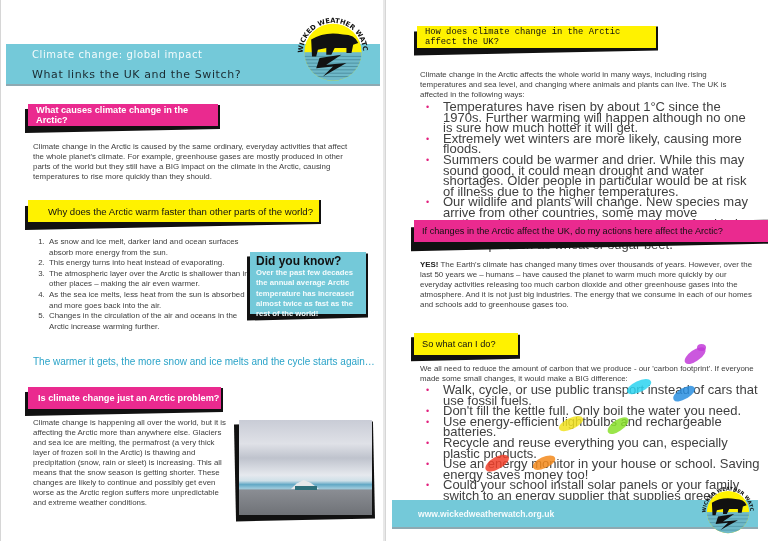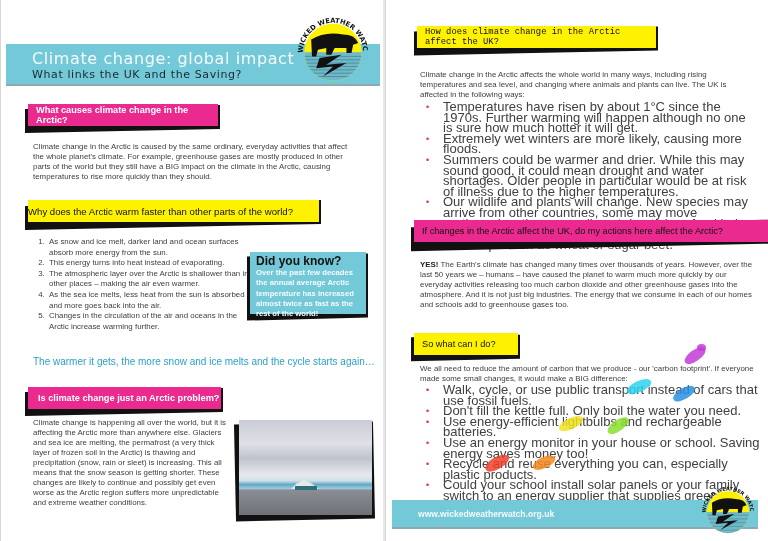--- a/index.html
+++ b/index.html
@@ -9,21 +9,21 @@
     .page { position: absolute; top: 0; height: 541px; background: #fff; }
     .page-left { left: 0; width: 383px; border-left: 1px solid #d6d6d6; }
     .page-right { left: 385px; width: 383px; border-left: 1px solid #d6d6d6; }
     .divider { position: absolute; left: 383px; top: 0; width: 2px; height: 541px; background: #e8e8e8; }
 
     
     .title-banner {
       position: absolute; left: 6px; top: 44px; width: 374px; height: 42px;
       background: #74c9d9; border-bottom: 2px solid #8ea9b2;
     }
-    .title-main { position: absolute; left: 26px; top: 5px; font-size: 16px; color: #f4fbfc; letter-spacing: 0.6px; font-family: "DejaVu Sans", sans-serif; }
+    .title-main { position: absolute; left: 26px; top: 5px; font-size: 10px; color: #f4fbfc; letter-spacing: 0.6px; font-family: "DejaVu Sans", sans-serif; }
     .title-sub  { position: absolute; left: 26px; top: 24px; font-size: 11px; color: #1a2a30; letter-spacing: 0.6px; font-family: "DejaVu Sans", sans-serif; }
 
     
     .logo { position: absolute; width: 84px; height: 84px; }
     .logo-top { left: 291px; top: 6px; }
     .logo-bottom { left: 697px; top: 478px; width: 62px; height: 62px; }
 
     
     .heading { position: absolute; height: 22px; }
     .heading .shadow { position: absolute; left: -3px; top: 3px; right: -2px; bottom: -5px; background: #111; transform: skewY(-1.2deg); }
@@ -68,21 +68,21 @@
   </style>
 </head>
 <body>
 
 <div class="page page-left"></div>
 <div class="divider"></div>
 <div class="page page-right"></div>
 
 <div class="title-banner">
   <div class="title-main">Climate change: global impact</div>
-  <div class="title-sub">What links the UK and the Saving?</div>
+  <div class="title-sub">What links the UK and the Switch?</div>
 </div>
 
 <svg class="logo logo-top" viewBox="0 0 100 100">
   <defs>
       <clipPath id="lc1">
         <circle cx="50" cy="55" r="34"></circle>
       </clipPath>
     </defs>
   <circle cx="50" cy="55" r="34" fill="#fff200"></circle>
   <g clip-path="url(#lc1)">
@@ -106,21 +106,21 @@
 </svg>
 
 <div class="heading h-pink" style="left:28px;top:104px;width:190px;">
   <div class="shadow"></div>
   <div class="face">What causes climate change in the Arctic?</div>
 </div>
 <p class="body-text" style="left:33px;top:142px;width:322px;">Climate change in the Arctic is caused by the same ordinary, everyday activities that affect the whole planet's climate. For example, greenhouse gases are mostly produced in other parts of the world but they still have a BIG impact on the climate in the Arctic, causing temperatures to rise more quickly than they should.</p>
 
 <div class="heading h-yellow" style="left:28px;top:200px;width:291px;">
   <div class="shadow"></div>
-  <div class="face" style="font-size:9.6px;font-weight:normal;padding-left:0;">Why does the Arctic warm faster than other parts of the world?</div>
+  <div class="face" style="font-size:9.6px;font-weight:normal;padding-left:20px;">Why does the Arctic warm faster than other parts of the world?</div>
 </div>
 <ol class="numlist" style="left:27px;top:237px;width:222px;">
   <li>As snow and ice melt, darker land and ocean surfaces absorb more energy from the sun.</li>
   <li>This energy turns into heat instead of evaporating.</li>
   <li>The atmospheric layer over the Arctic is shallower than in other places – making the air even warmer.</li>
   <li>As the sea ice melts, less heat from the sun is absorbed and more goes back into the air.</li>
   <li>Changes in the circulation of the air and oceans in the Arctic increase warming further.</li>
 </ol>
 <div class="dyk">
   <div class="shadow"></div>
@@ -160,22 +160,22 @@
 
 <div class="heading h-yellow" style="left:414px;top:333px;width:104px;">
   <div class="shadow"></div>
   <div class="face" style="font-weight:normal;font-size:9.2px;">So what can I do?</div>
 </div>
 <p class="body-text" style="left:420px;top:364px;width:340px;">We all need to reduce the amount of carbon that we produce - our 'carbon footprint'. If everyone made some small changes, it would make a BIG difference:</p>
 <ul class="bullets" style="left:422px;top:385px;width:340px;">
   <li>Walk, cycle, or use public transport instead of cars that use fossil fuels.</li>
   <li>Don't fill the kettle full. Only boil the water you need.</li>
   <li>Use energy-efficient lightbulbs and rechargeable batteries.</li>
+  <li>Recycle and reuse everything you can, especially plastic products.</li>
   <li>Use an energy monitor in your house or school. Saving energy saves money too!</li>
-  <li>Recycle and reuse everything you can, especially plastic products.</li>
   <li>Could your school install solar panels or your family switch to an energy supplier that supplies greener electricity and gas?</li>
 </ul>
 
 <div>
   <div class="fp" style="left:683px;top:350px;width:24px;height:11px;background:#c23bd8;transform:rotate(-35deg);"></div>
   <div class="fp" style="left:697px;top:344px;width:9px;height:7px;background:#c23bd8;"></div>
   <div class="fp" style="left:626px;top:381px;width:26px;height:11px;background:#2bd3f0;transform:rotate(-25deg);"></div>
   <div class="fp" style="left:672px;top:388px;width:24px;height:11px;background:#2a8fe0;transform:rotate(-30deg);"></div>
   <div class="fp" style="left:558px;top:418px;width:26px;height:11px;background:#f1e21f;transform:rotate(-25deg);"></div>
   <div class="fp" style="left:606px;top:420px;width:24px;height:11px;background:#88e02a;transform:rotate(-35deg);"></div>

